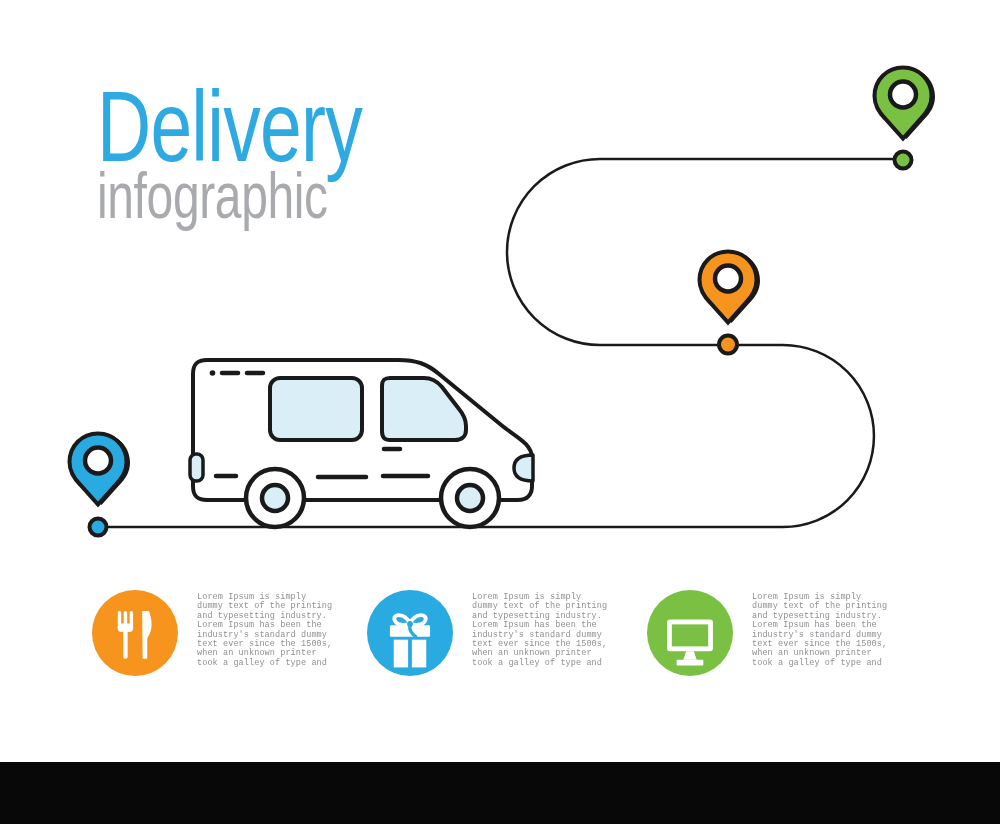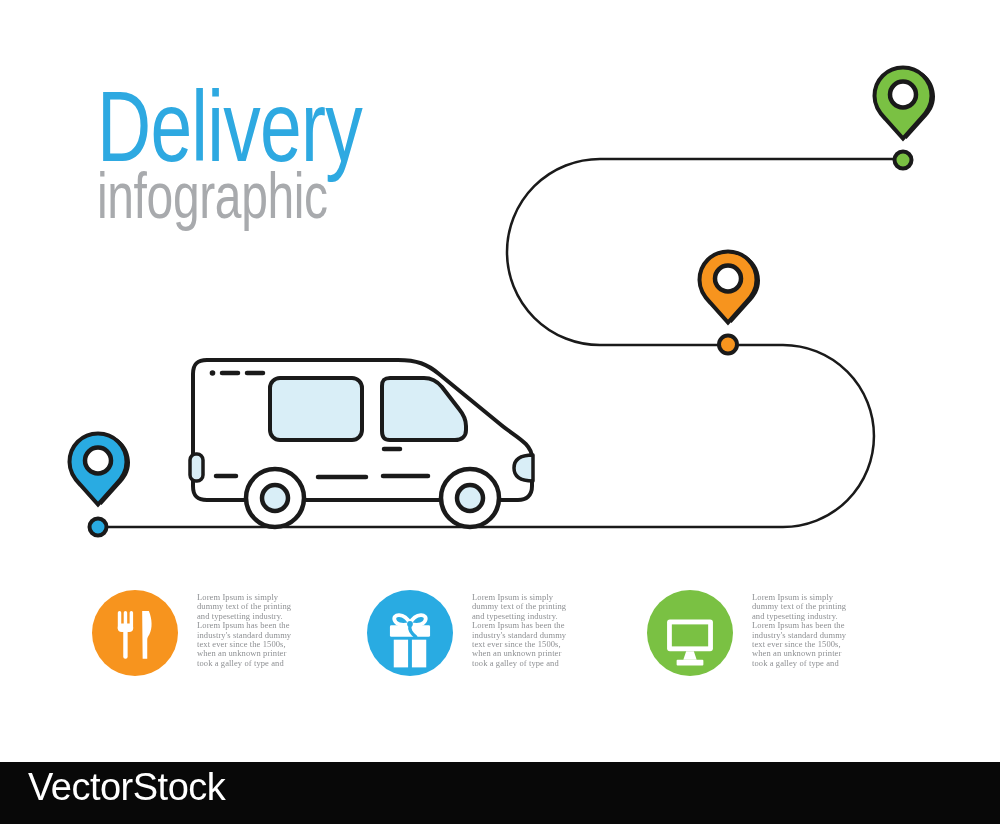--- a/index.html
+++ b/index.html
@@ -23,21 +23,21 @@
   
   .section-circle{
     position:absolute;top:590px;width:86px;height:86px;border-radius:50%;
   }
   .section-circle svg{position:absolute;left:0;top:0;}
   .c-orange{background:#F7941E;}
   .c-blue{background:#29ABE2;}
   .c-green{background:#7AC143;}
   .lorem{
     position:absolute;top:593px;width:160px;
-    font-family:Liberation Serif, serif;
+    font-family:Liberation Mono, monospace;
     font-size:8.5px;line-height:9.4px;color:#8E9093;
     white-space:pre-line;letter-spacing:0.1px;
   }
   .lorem-1{left:197px;}
   .lorem-2{left:472px;}
   .lorem-3{left:752px;}
   
   .bottom-bar{
     position:absolute;left:0;top:762px;width:1000px;height:62px;background:#080808;
   }
@@ -173,16 +173,15 @@
   <div class="lorem lorem-3">Lorem Ipsum is simply
 dummy text of the printing
 and typesetting industry.
 Lorem Ipsum has been the
 industry's standard dummy
 text ever since the 1500s,
 when an unknown printer
 took a galley of type and</div>
 
   <div class="bottom-bar">
-    <div class="wm-left">VectorStock</div>
   </div>
 
 </div>
 
 </body></html>

